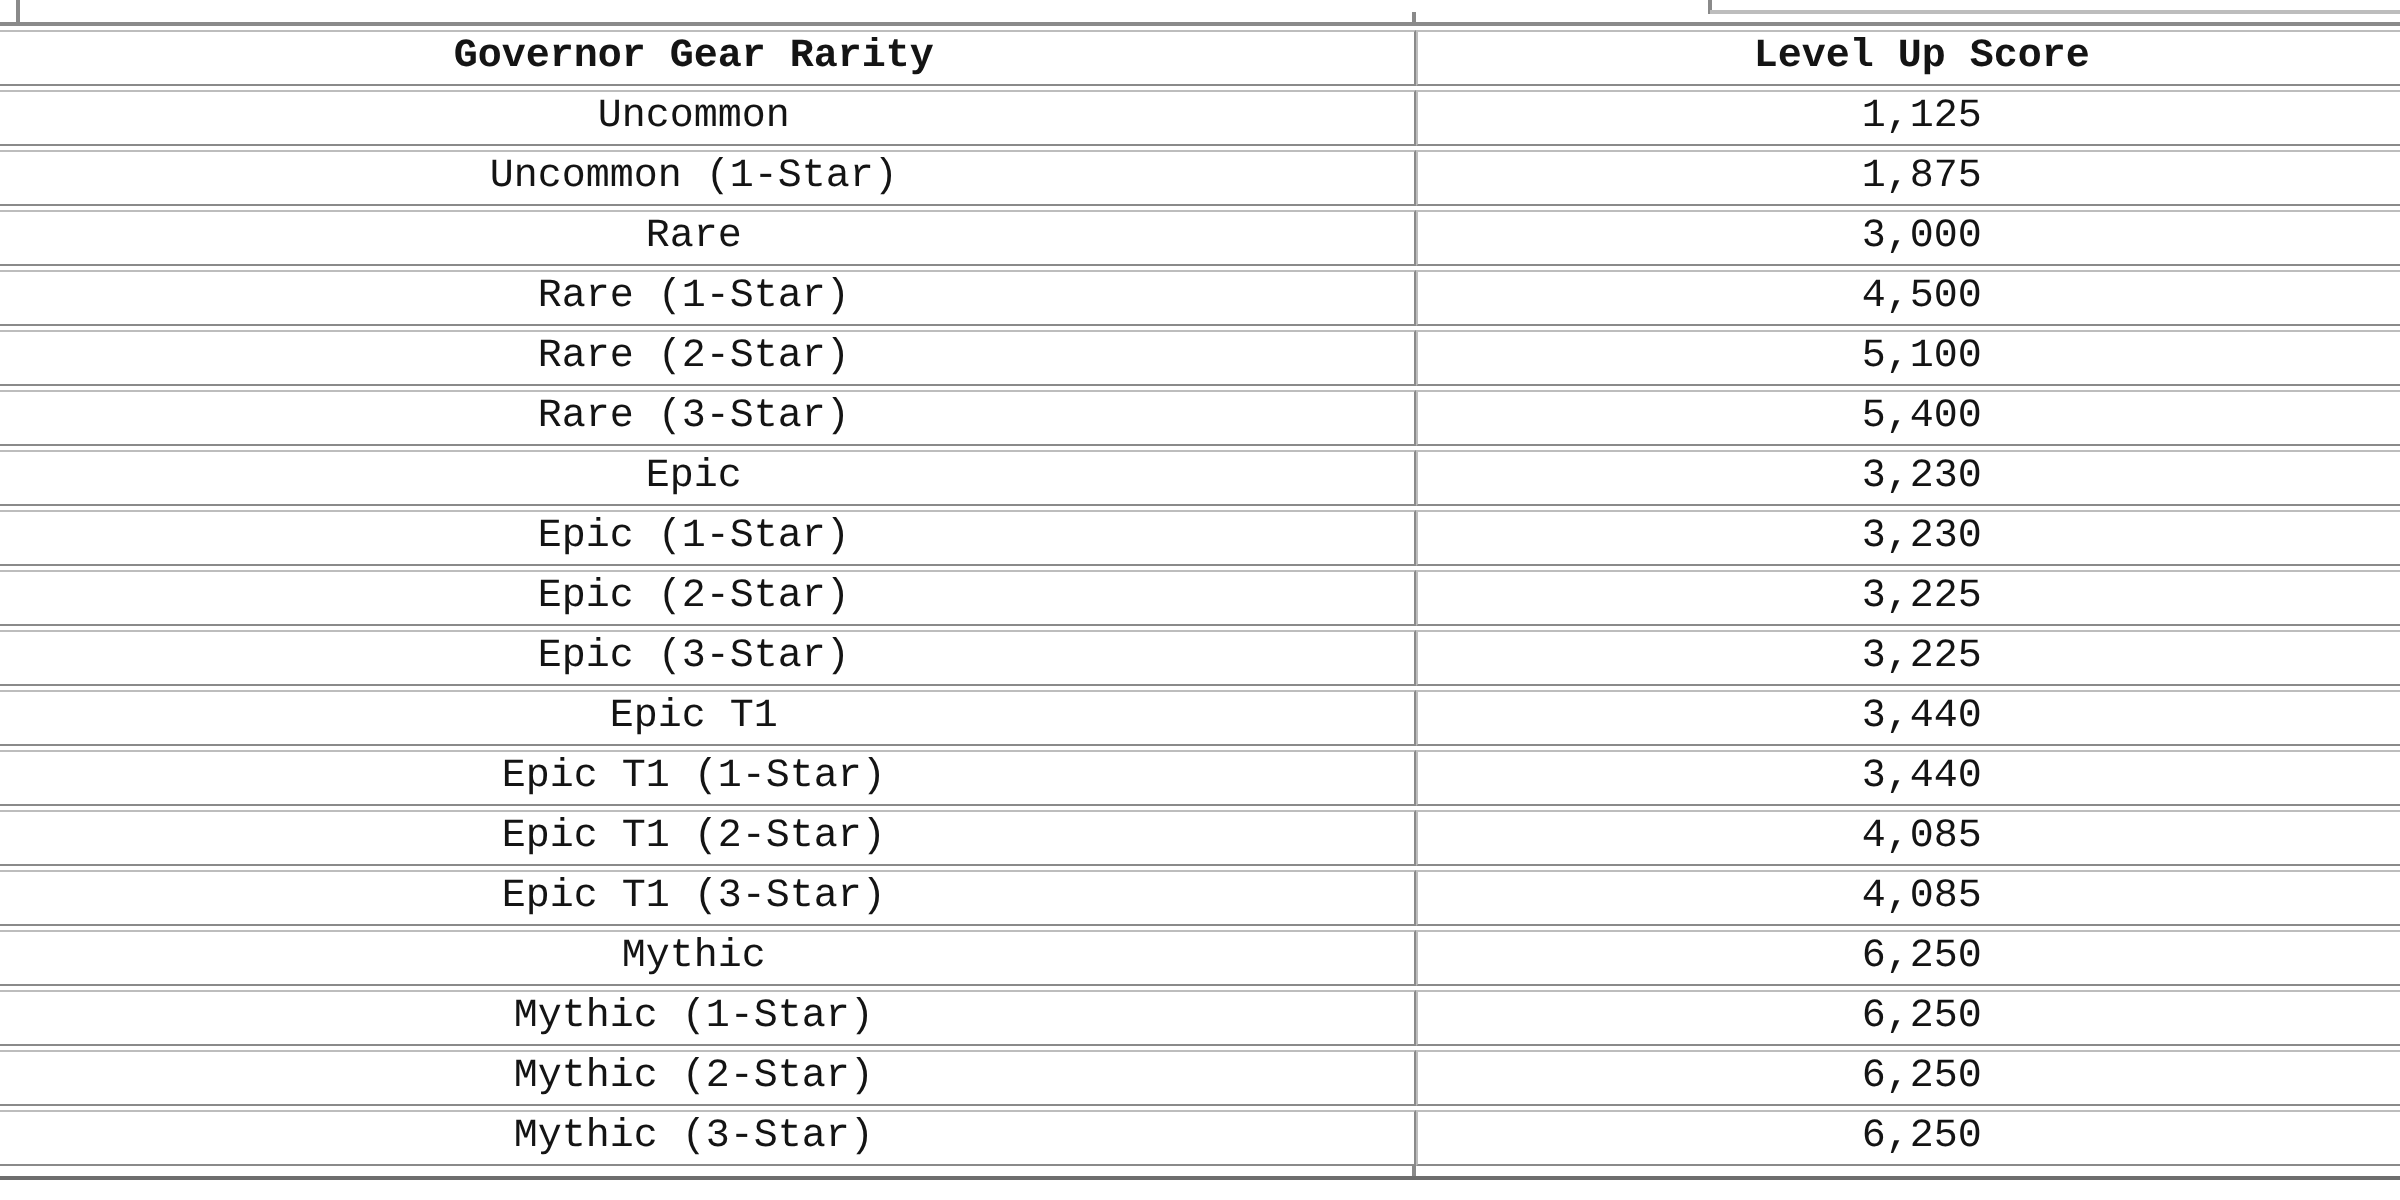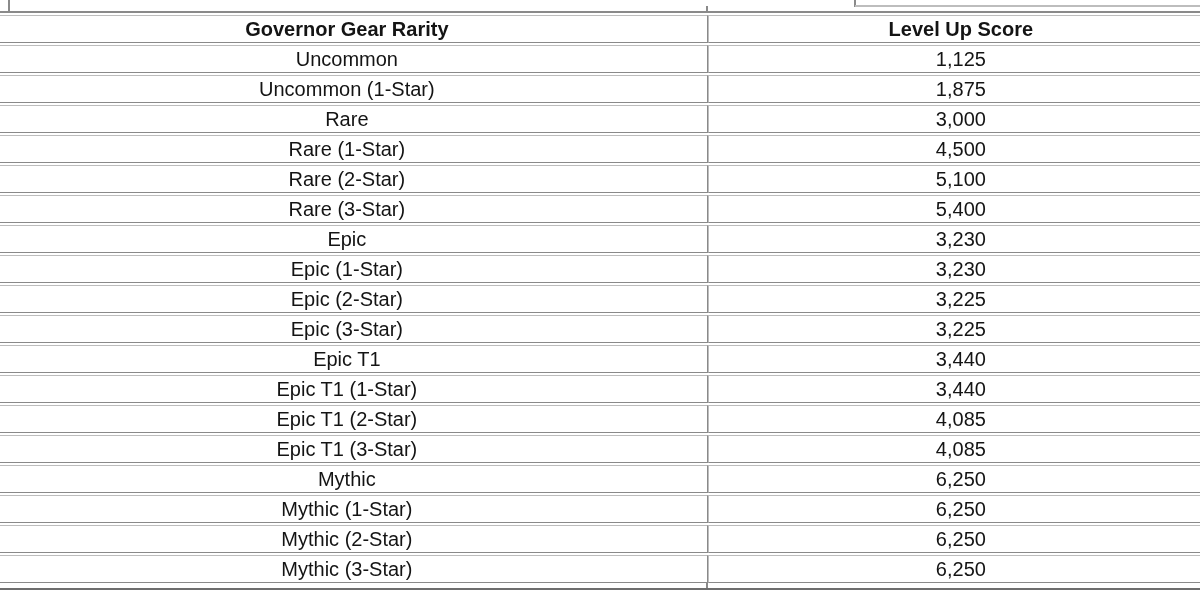--- a/index.html
+++ b/index.html
@@ -6,21 +6,21 @@
     margin: 0;
     padding: 0;
     background: #ffffff;
   }
   .viewport {
     position: relative;
     width: 1200px;
     height: 600px;
     overflow: hidden;
     background: var(--page-bg, #ffffff);
-    font-family: Liberation Sans, sans-serif;
+    font-family: Liberation Mono, monospace;
     color: var(--text, #141414);
   }
 
   
   table.gear-table {
     position: absolute;
     top: 11px;
     left: -14px;
     width: 1228px;
     table-layout: fixed;

